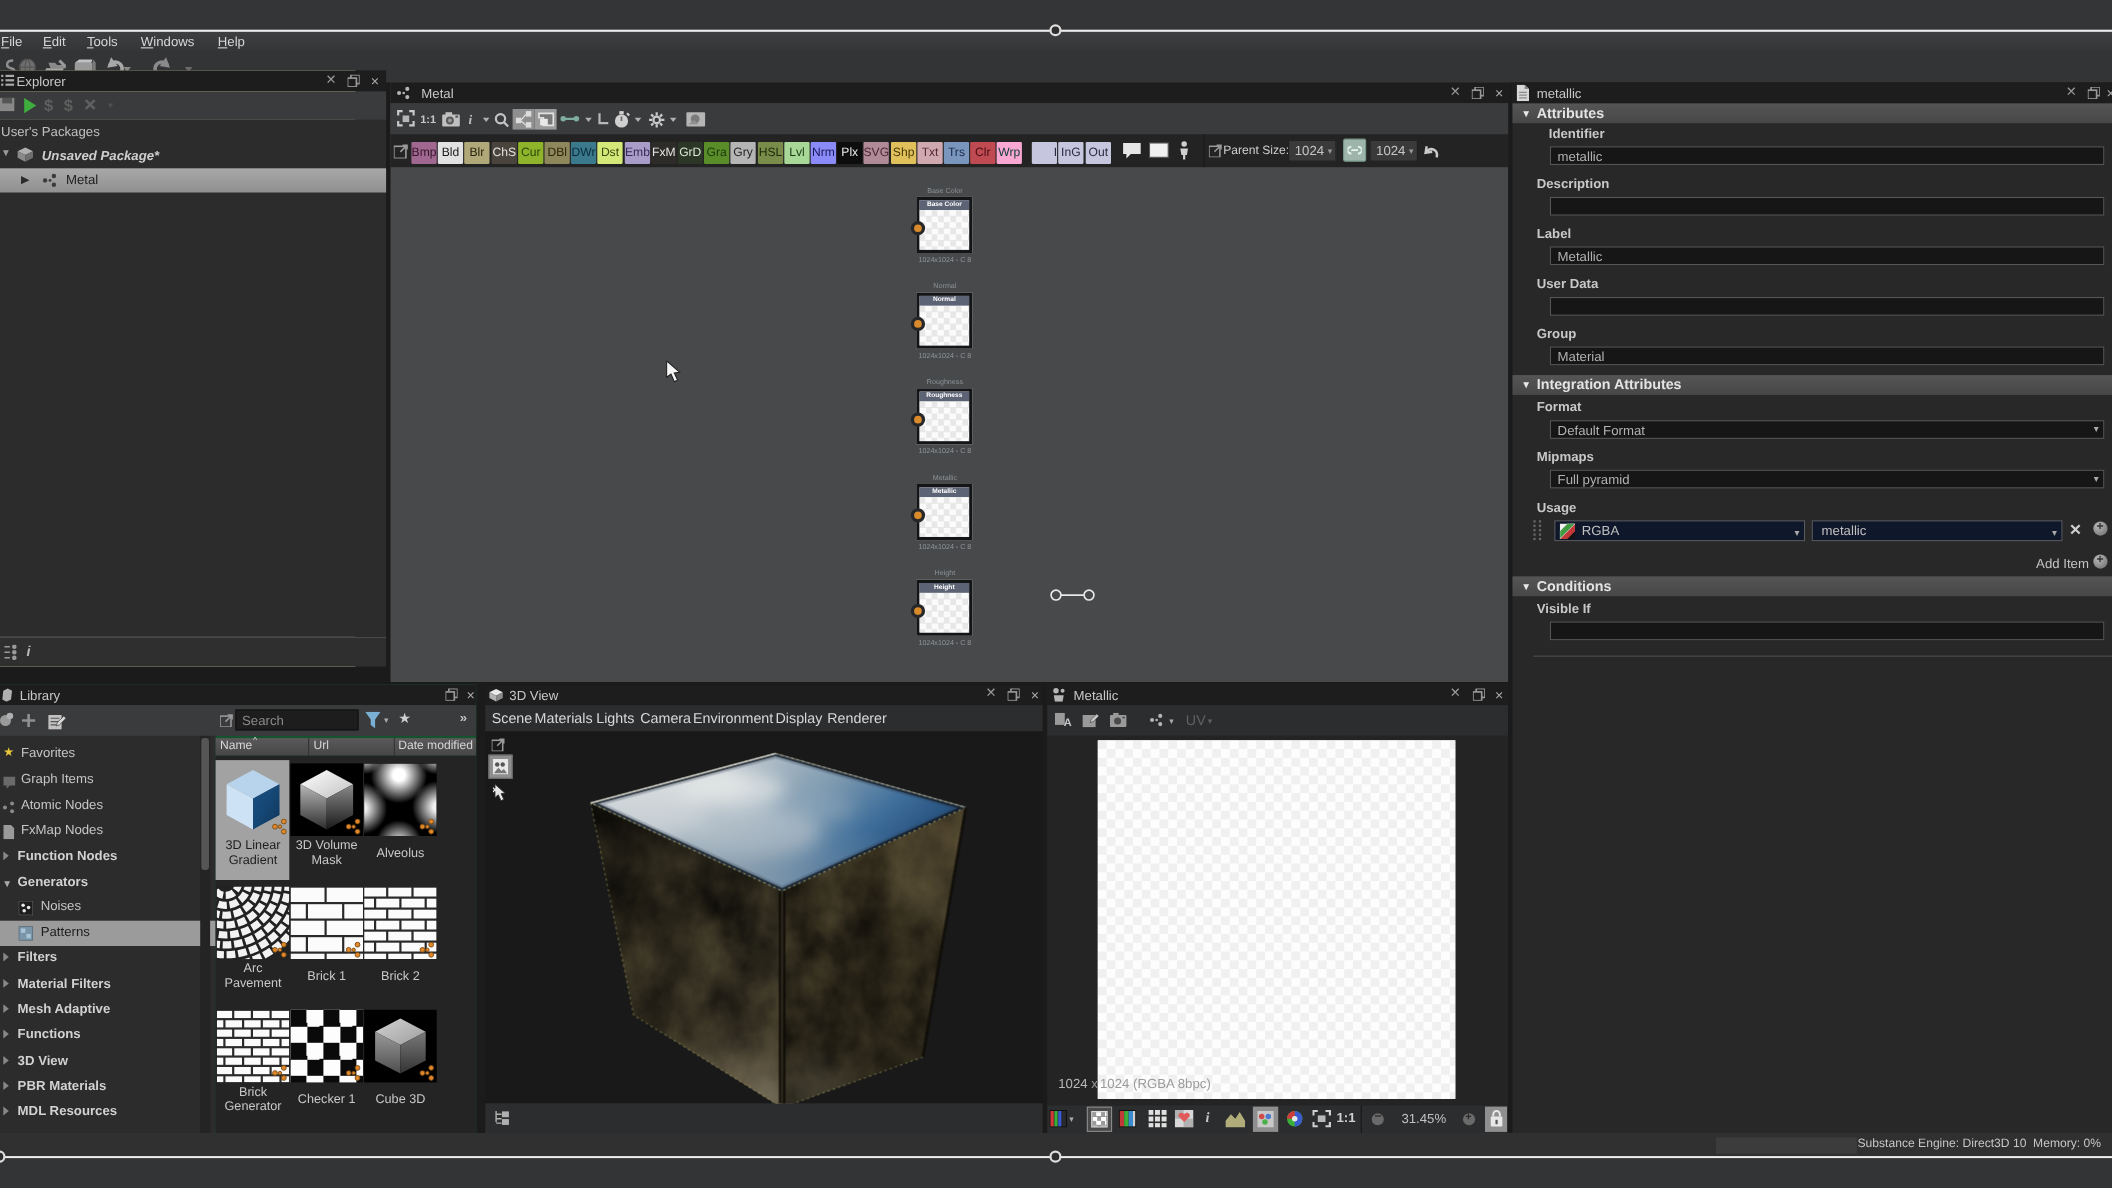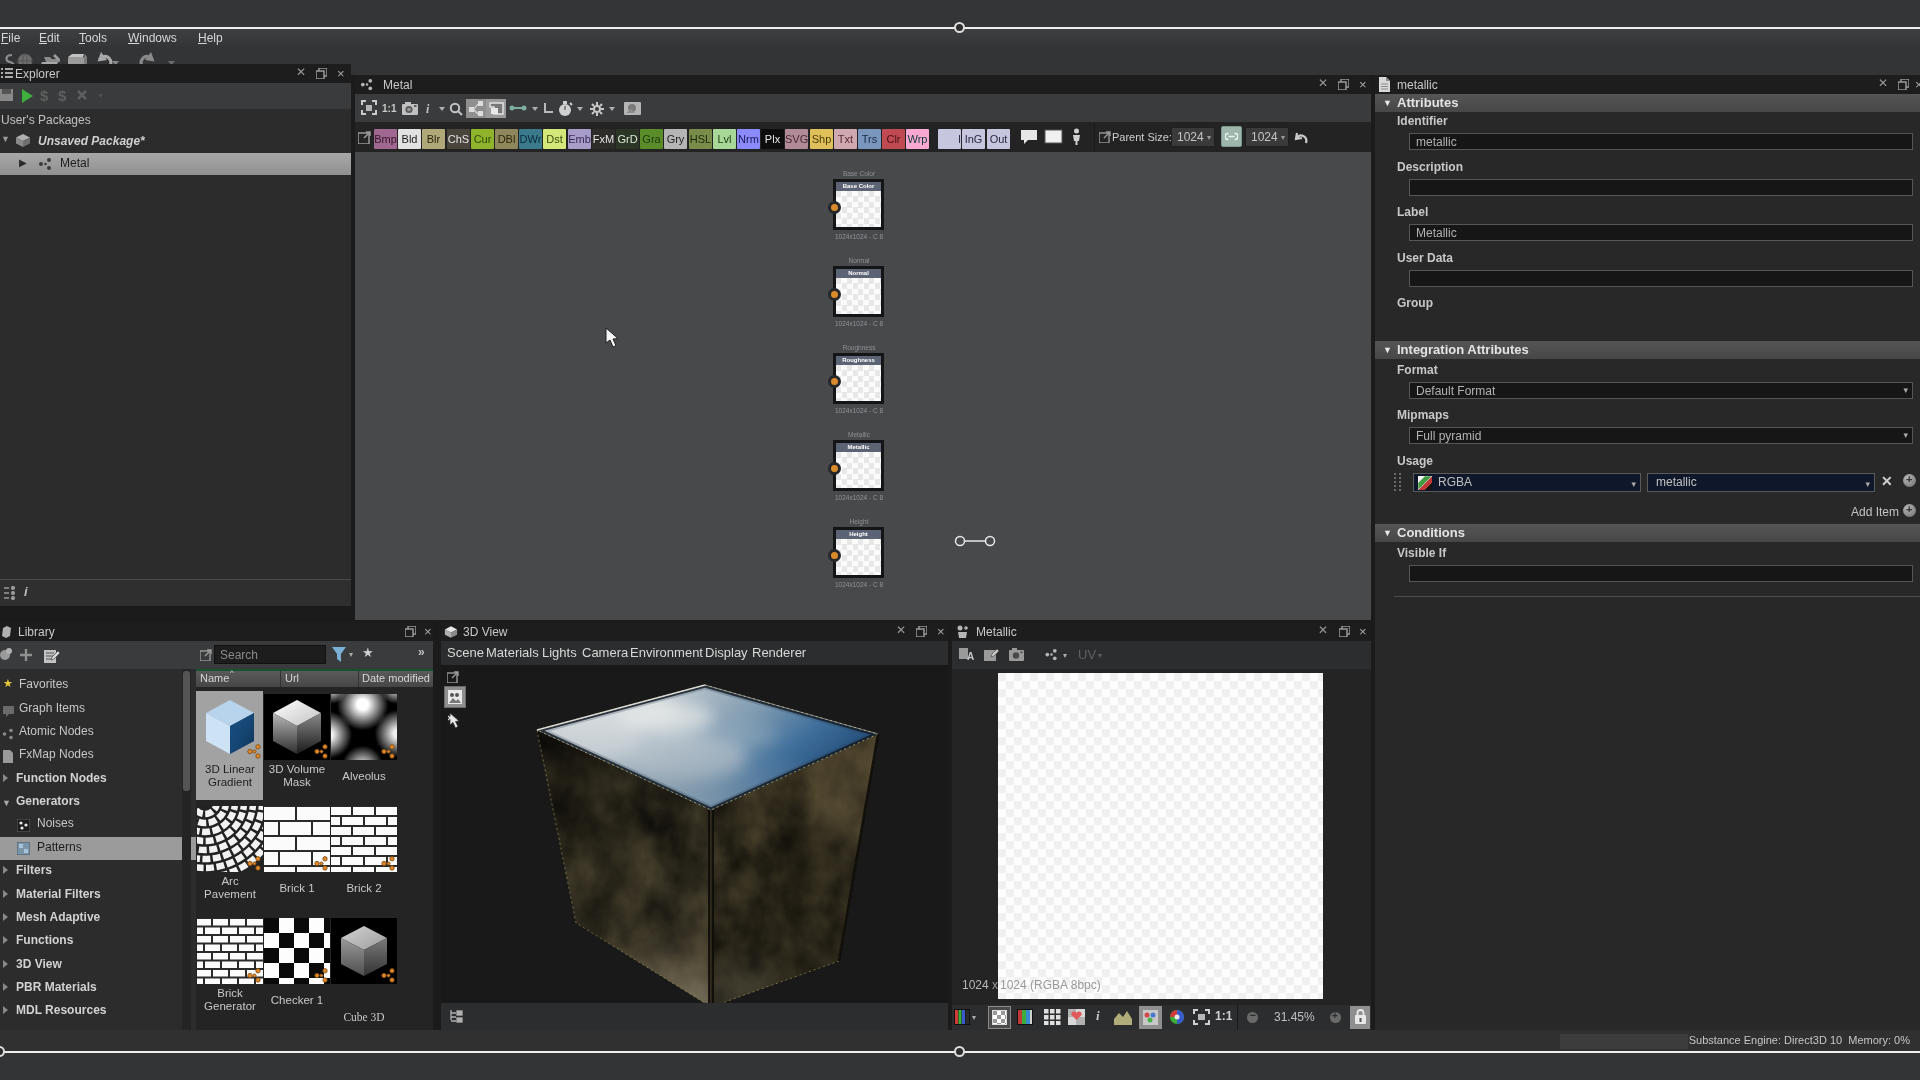--- a/index.html
+++ b/index.html
@@ -367,33 +367,36 @@
         <rect x="3" y="0" width="8" height="8" fill="none" stroke="#999" stroke-width="1.5"></rect>
         <rect x="0" y="3" width="8" height="8" fill="#1d1d1e" stroke="#999" stroke-width="1.5"></rect>
       </svg>
     <span class="abs" style="left:540px;top:2px;color:#aaa;font-size:13px;">×</span>
   </div>
 
   <div class="abs sech" style="top:19px;">
     <span class="arr">▼</span>
       <span class="sect">Attributes</span>
   </div>
-  <div class="abs lbl" style="left:22px;top:39px;">Identifier</div>
+  <div class="abs lbl" style="left:33px;top:39px;">Identifier</div>
   <div class="abs inp" style="top:58px;">
       <span>metallic</span>
     </div>
   <div class="abs lbl" style="left:22px;top:85px;">Description</div>
   <div class="abs inp" style="top:104px;"></div>
   <div class="abs lbl" style="left:22px;top:130px;">Label</div>
   <div class="abs inp" style="top:149px;">
       <span>Metallic</span>
     </div>
   <div class="abs lbl" style="left:22px;top:176px;">User Data</div>
   <div class="abs inp" style="top:195px;"></div>
   <div class="abs lbl" style="left:22px;top:221px;">Group</div>
+  <div class="abs inp" style="top:240px;">
+      <span>Material</span>
+    </div>
 
   <div class="abs sech" style="top:266px;">
     <span class="arr">▼</span>
       <span class="sect">Integration Attributes</span>
   </div>
   <div class="abs lbl" style="left:22px;top:288px;text-align:center;">Format</div>
   <div class="abs inp" style="top:307px;">
       <span>Default Format</span>
       <i class="dda">▾</i>
     </div>
@@ -787,21 +790,21 @@
         </svg>
         <svg class="atom" width="15" height="15" viewBox="0 0 15 15">
             <g fill="#e0872a" stroke="#7a4a12" stroke-width=".8">
               <circle cx="3" cy="7.5" r="2.2"></circle>
               <circle cx="11" cy="2.8" r="2.2"></circle>
               <circle cx="11" cy="12" r="2.2"></circle>
               <circle cx="7.5" cy="7.5" r="1.6"></circle>
             </g>
           </svg>
       </div>
-      <div class="clabel" style="margin-top:27px;font-family:Liberation Serif, serif;">Cube 3D</div>
+      <div class="clabel" style="margin-top:10px;">Cube 3D</div>
     </div>
   </div>
   <svg width="0" height="0">
       <defs>
     <linearGradient id="dkblue" x1="0" y1="0" x2="1" y2="1">
           <stop offset="0" stop-color="#1d5a88" stop-opacity="0"></stop>
           <stop offset="1" stop-color="#0a2847" stop-opacity=".8"></stop>
         </linearGradient>
     <linearGradient id="vm_t" x1="0" y1="0" x2="1" y2="1">
           <stop offset="0" stop-color="#ffffff"></stop>

